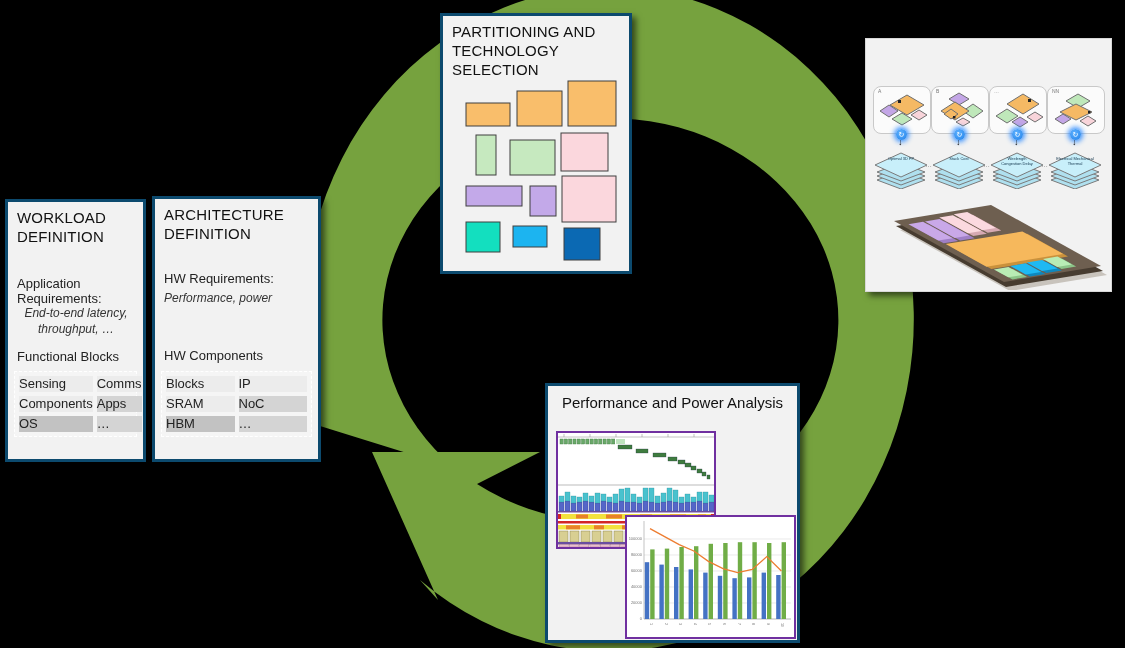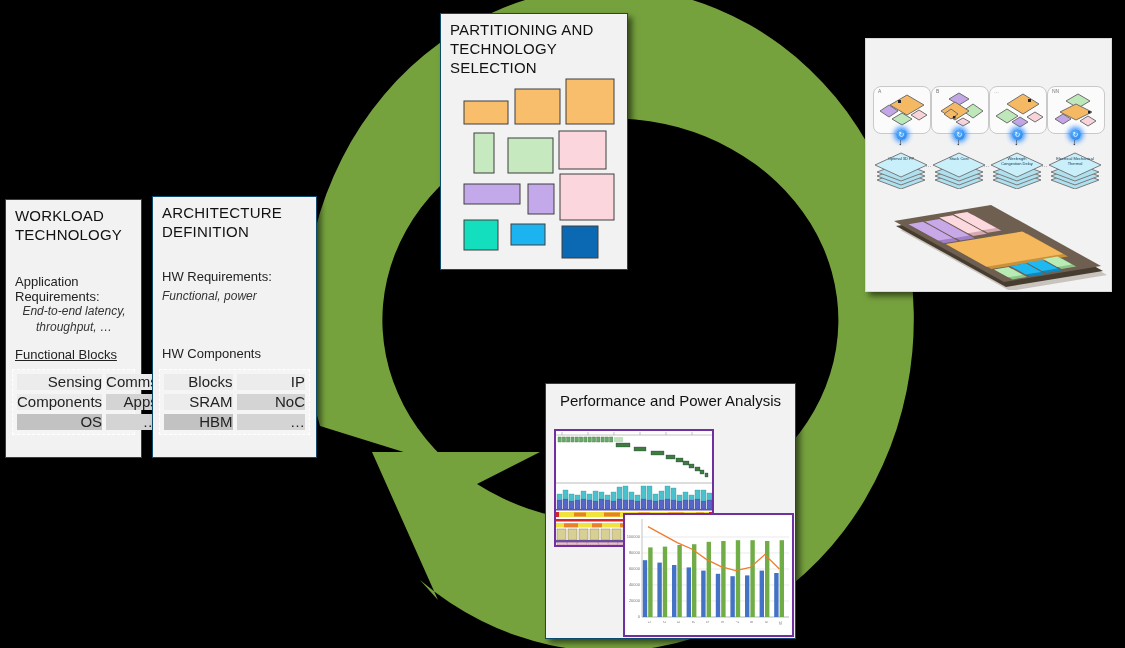--- a/index.html
+++ b/index.html
@@ -1,27 +1,27 @@
 <!DOCTYPE html>
 <html><head>
 <meta charset="utf-8">
 <style>
   html,body{margin:0;padding:0;background:#000;}
   #canvas{position:relative;width:1125px;height:648px;background:#000;overflow:hidden;
           font-family:"Liberation Sans",sans-serif;color:#1a1a1a;}
   #ring-svg{position:absolute;left:0;top:0;z-index:1;}
-  .panel{position:absolute;background:#f2f2f2;border:1px solid #0c4a6e;z-index:2;
+  .panel{position:absolute;background:#f2f2f2;border:3px solid #0c4a6e;z-index:2;
          box-shadow:4px 4px 6px rgba(0,0,0,0.55);}
   .ptitle{margin:0;position:absolute;left:9px;top:7px;font-size:15px;font-weight:400;
           line-height:1.25;white-space:pre-line;letter-spacing:.2px;color:#111;}
   .plabel{position:absolute;left:9px;font-size:13px;color:#222;}
   .pitalic{position:absolute;left:9px;font-style:italic;font-size:12px;line-height:1.3;color:#333;}
   .block-grid{position:absolute;left:6px;right:6px;display:grid;grid-template-columns:1fr 1fr;
               gap:4px;padding:4px;border:1px dashed #ffffff;background:rgba(255,255,255,0.25);}
-  .cell{height:16px;line-height:16px;text-align:right;font-size:15px;color:#222;}
+  .cell{height:16px;line-height:16px;text-align:left;font-size:13px;color:#222;}
   .cell[data-tone="light"]{background:#ececec;}
   .cell[data-tone="mid"]{background:#d4d4d4;}
   .cell[data-tone="dark"]{background:#c2c2c2;}
   
   .rects{position:absolute;left:0;top:0;}
   .rects rect{stroke:#3f3f3f;stroke-width:1;}
   
   #p-multidie{border:1px solid #d8d8d8;}
   .mcard{position:absolute;top:47px;width:56px;height:46px;background:#fbfbfb;
          border:1px solid #c9c9c9;border-radius:8px;}
@@ -47,39 +47,39 @@
 <body>
 
 <div id="canvas">
 
   <svg id="ring-svg" width="1125" height="648">
     <path d="M320,426 A305,332 0 1 1 420,580 L438,600 L372,452 L540,452 L477,484 A228,202 0 1 0 455,468 Z" fill="#76A23E"></path>
   </svg>
 
   <section class="panel" id="p-workload" style="left:5px;top:199px;width:135px;height:257px;">
     <h2 class="ptitle">WORKLOAD
-TECHNOLOGY</h2>
+DEFINITION</h2>
     <div class="plabel" style="top:74px;">Application Requirements:</div>
     <div class="pitalic" style="top:104px;width:118px;text-align:center;">End-to-end latency, throughput, …</div>
-    <div class="plabel" style="top:147px;text-decoration:underline;">Functional Blocks</div>
+    <div class="plabel" style="top:147px;">Functional Blocks</div>
     <div class="block-grid" style="top:169px;">
       <div class="cell" data-tone="light">Sensing</div>
       <div class="cell" data-tone="light">Comms</div>
       <div class="cell" data-tone="light">Components</div>
       <div class="cell" data-tone="mid">Apps</div>
       <div class="cell" data-tone="dark">OS</div>
       <div class="cell" data-tone="mid">…</div>
     </div>
   </section>
 
   <section class="panel" id="p-arch" style="left:152px;top:196px;width:163px;height:260px;">
     <h2 class="ptitle">ARCHITECTURE
 DEFINITION</h2>
     <div class="plabel" style="top:72px;">HW Requirements:</div>
-    <div class="pitalic" style="top:92px;">Functional, power</div>
+    <div class="pitalic" style="top:92px;">Performance, power</div>
     <div class="plabel" style="top:149px;">HW Components</div>
     <div class="block-grid" style="top:172px;">
       <div class="cell" data-tone="light">Blocks</div>
       <div class="cell" data-tone="light">IP</div>
       <div class="cell" data-tone="light">SRAM</div>
       <div class="cell" data-tone="mid">NoC</div>
       <div class="cell" data-tone="dark">HBM</div>
       <div class="cell" data-tone="mid">…</div>
     </div>
   </section>

